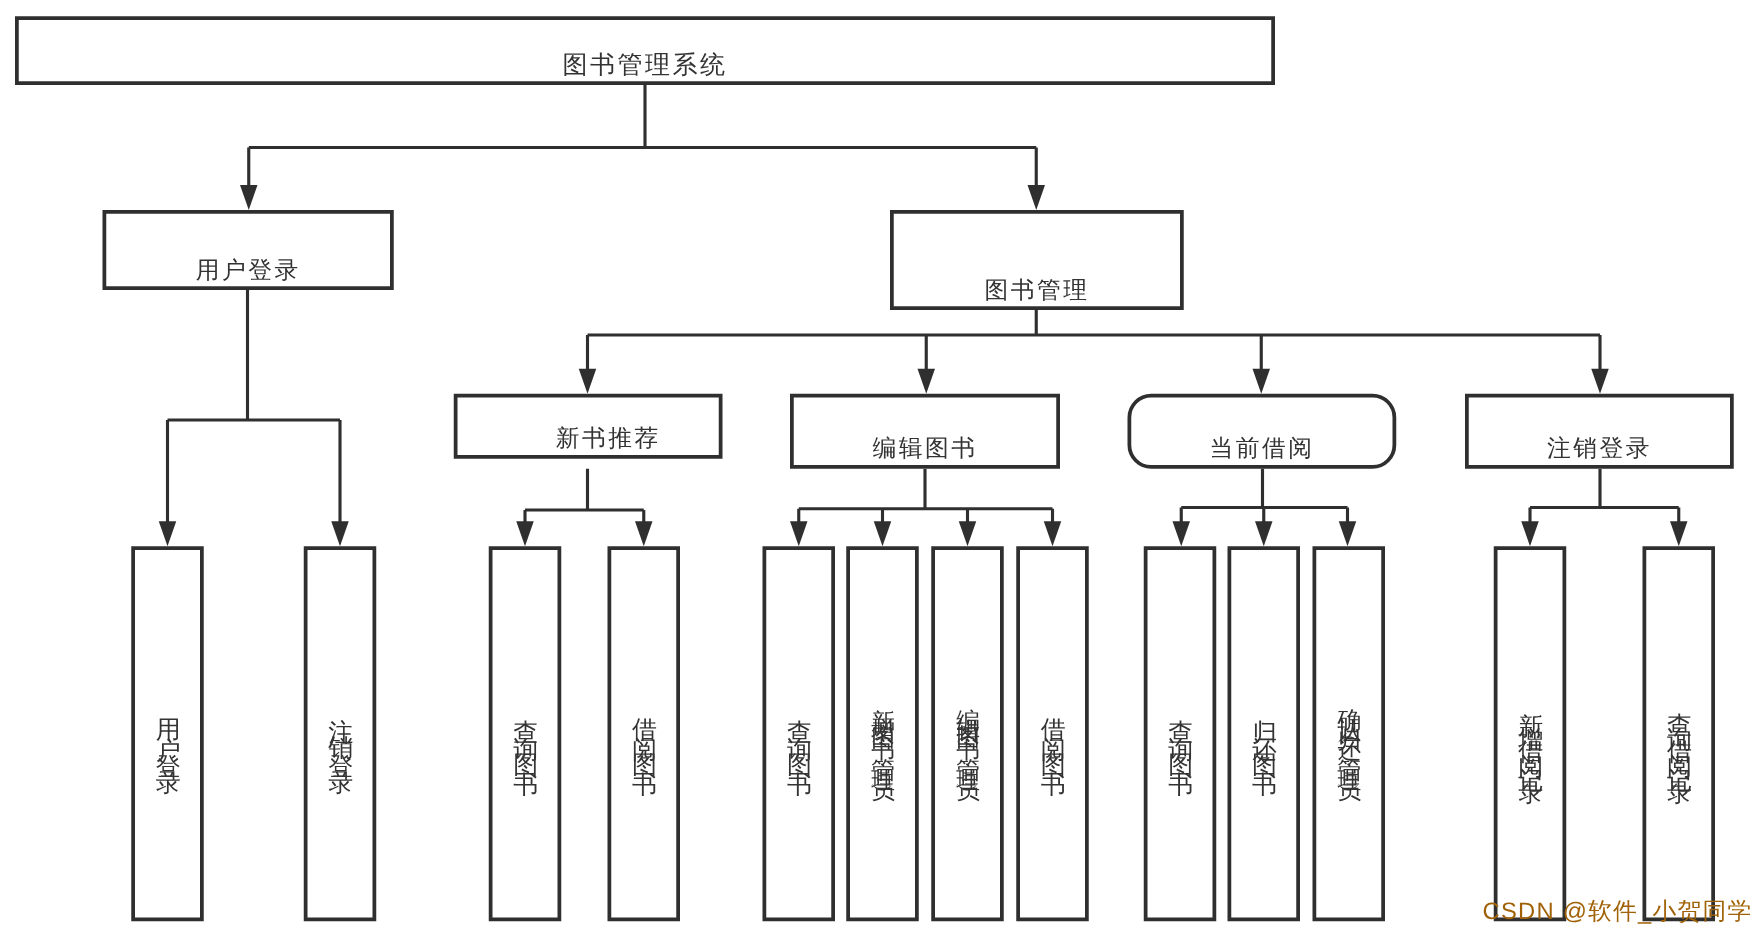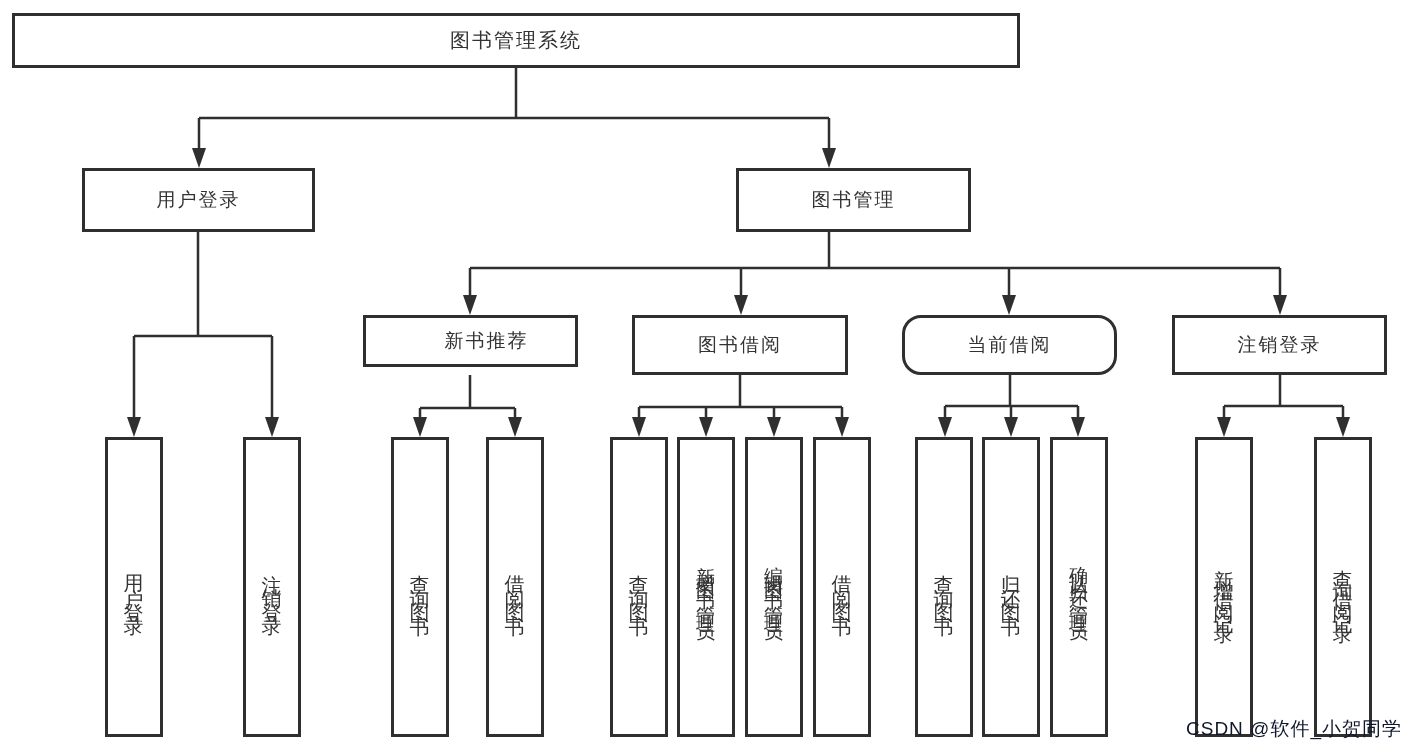--- a/index.html
+++ b/index.html
@@ -16,24 +16,24 @@
     position: absolute;
     box-sizing: border-box;
     border: 3px solid #2f2f2f;
     background: #ffffff;
     display: flex;
     align-items: center;
     justify-content: center;
     color: #333333;
     z-index: 2;
   }
-  .hbox { font-size: 19px; letter-spacing: 2px; }
+  .hbox { font-size: 19px; letter-spacing: 2px; align-items: flex-end; }
   #root-box       { left: 12px;  top: 13px;  width: 1008px; height: 55px; font-size: 20px; }
   #n-user-login   { left: 82px;  top: 168px; width: 233px;  height: 64px; }
-  #n-book-mgmt    { left: 712px; top: 168px; width: 235px;  height: 64px; margin-left: 24px; }
+  #n-book-mgmt    { left: 712px; top: 168px; width: 235px;  height: 80px; }
   #n-rec          { left: 363px; top: 315px; width: 215px;  height: 52px; padding-left: 32px; }
   #n-borrow       { left: 632px; top: 315px; width: 216px;  height: 60px; }
   #n-current      { left: 902px; top: 315px; width: 215px;  height: 60px; border-radius: 19px; }
   #n-records      { left: 1172px;top: 315px; width: 215px;  height: 60px; }
 
   .vbox { top: 437px; width: 58px; height: 300px; }
   #l1a { left: 105px; }  #l1b { left: 243px; }
   #l2a { left: 391px; }  #l2b { left: 486px; }
   #l3a { left: 610px; }  #l3b { left: 677px; }  #l3c { left: 745px; }  #l3d { left: 813px; }
   #l4a { left: 915px; }  #l4b { left: 982px; }  #l4c { left: 1050px; }
@@ -48,21 +48,21 @@
   }
   .vl   { font-size: 20px; letter-spacing: 14px; }
   .vl-m { font-size: 20px; letter-spacing: 11px; }
   .vl-t { font-size: 19px; letter-spacing: 8px;  }
 
   #watermark {
     position: absolute;
     left: 1186px;
     top: 716px;
     font-size: 19px;
-    color: #0f172a;
+    color: #a16207;
     letter-spacing: 1px;
     white-space: nowrap;
     z-index: 10;
   }
 </style>
 </head>
 <body>
 
 <div id="canvas">
 
@@ -107,21 +107,21 @@
     <span>用户登录</span>
   </div>
   <div class="hbox" id="n-book-mgmt">
     <span>图书管理</span>
   </div>
 
   <div class="hbox" id="n-rec">
     <span>新书推荐</span>
   </div>
   <div class="hbox" id="n-borrow">
-    <span>图书借阅</span>
+    <span>编辑图书</span>
   </div>
   <div class="hbox" id="n-current">
     <span>当前借阅</span>
   </div>
   <div class="hbox" id="n-records">
     <span>注销登录</span>
   </div>
 
   <div class="vbox" id="l1a">
     <span class="vl">用户登录</span>

